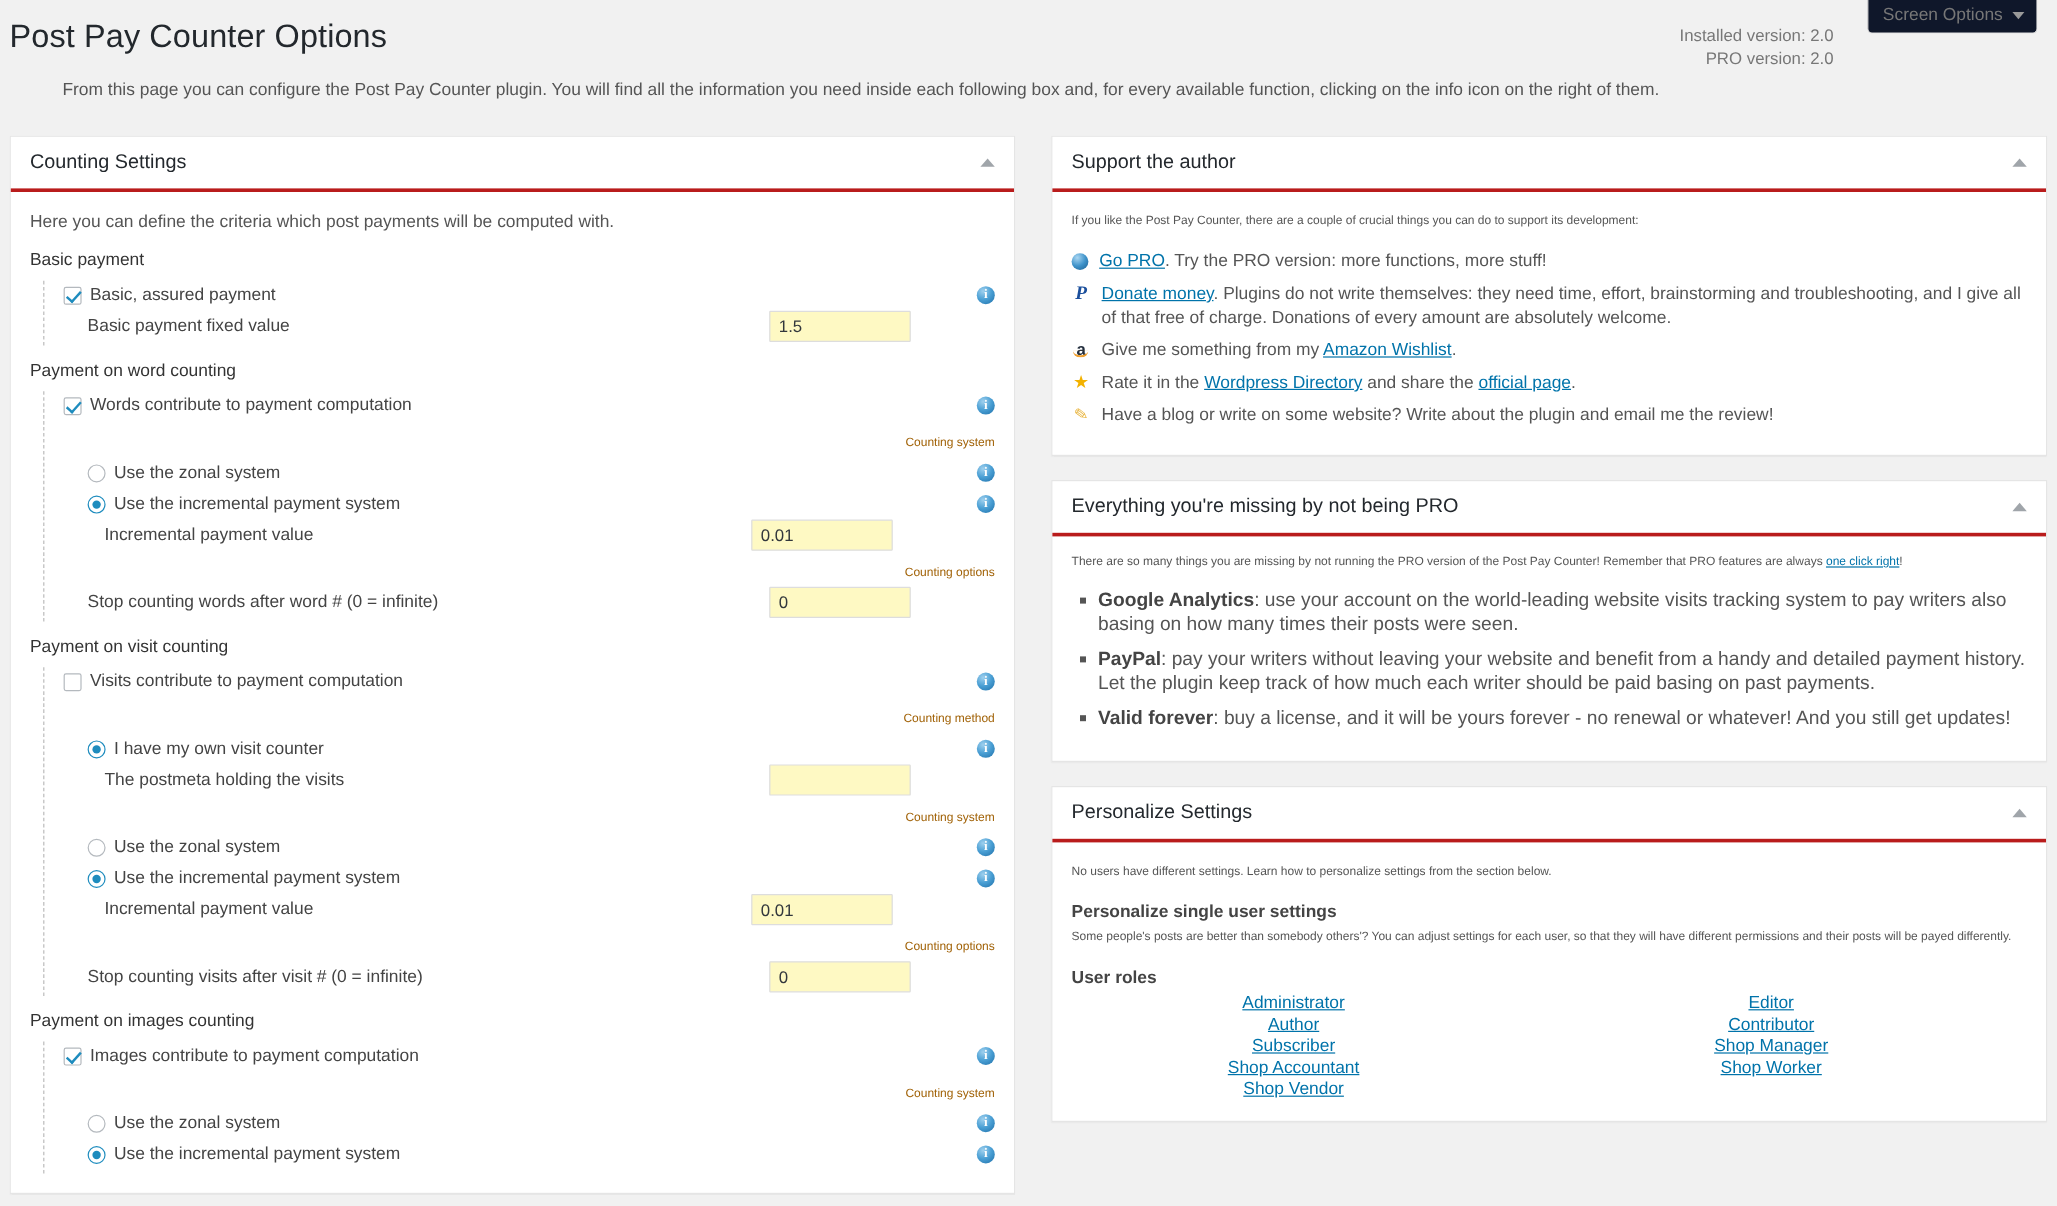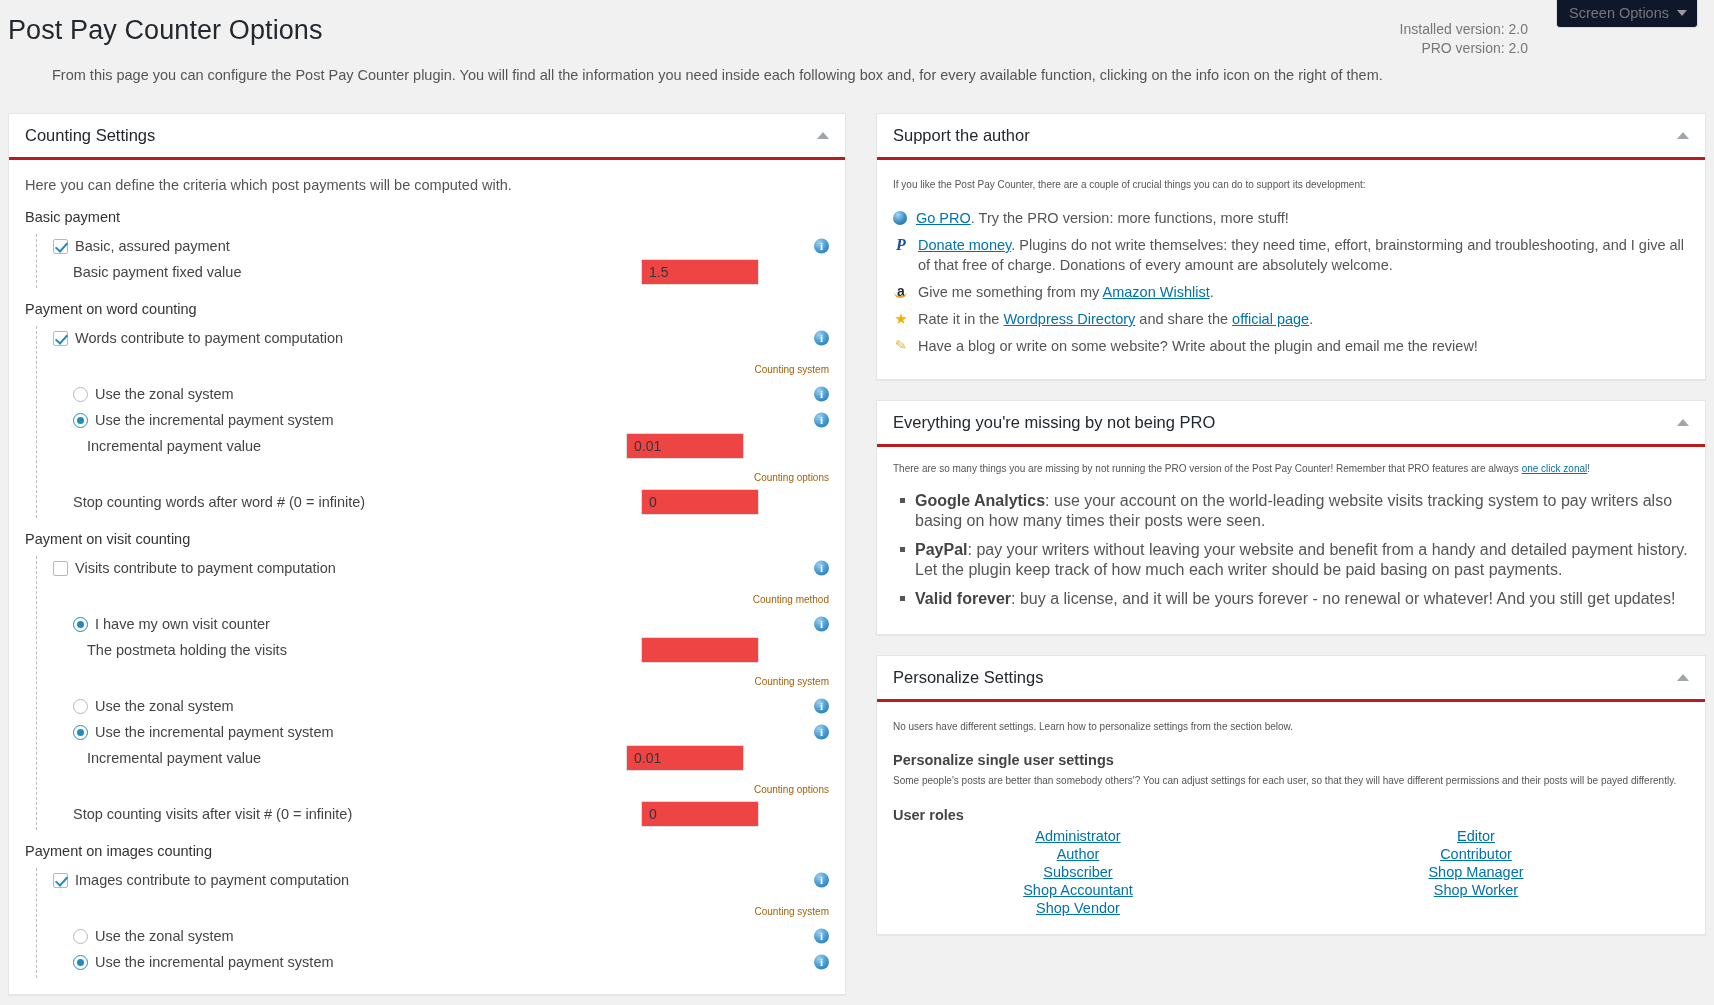--- a/index.html
+++ b/index.html
@@ -150,21 +150,21 @@
     width: 7px; height: 7px;
     border-radius: 50%;
     background: #1e8cbe;
   }
 
   
   .txt {
     position: absolute; right: 70px;
     width: 118px; height: 26px;
     border: 1px solid #ddd;
-    background: #ef4444;
+    background: #fef9c3;
     font-family: "Liberation Sans", sans-serif;
     font-size: 14px; color: #32373c;
     padding: 2px 7px;
     border-radius: 1px;
     outline: none;
   }
 
   
   .info-icon {
     position: absolute; right: 0; top: 50%;
@@ -398,21 +398,21 @@
         </ul>
       </div>
     </div>
 
     <div class="postbox">
       <div class="postbox-header">
         <span class="postbox-title">Everything you're missing by not being PRO</span>
         <span class="toggle-arrow"></span>
       </div>
       <div class="postbox-body">
-        <div class="rtext"><span>There are so many things you are missing by not running the PRO version of the Post Pay Counter! Remember that PRO features are always </span><a class="link">one click zonal</a><span>!</span></div>
+        <div class="rtext"><span>There are so many things you are missing by not running the PRO version of the Post Pay Counter! Remember that PRO features are always </span><a class="link">one click right</a><span>!</span></div>
         <ul class="pro-list">
           <li><span class="b">Google Analytics</span><span>: use your account on the world-leading website visits tracking system to pay writers also basing on how many times their posts were seen.</span></li>
           <li><span class="b">PayPal</span><span>: pay your writers without leaving your website and benefit from a handy and detailed payment history. Let the plugin keep track of how much each writer should be paid basing on past payments.</span></li>
           <li><span class="b">Valid forever</span><span>: buy a license, and it will be yours forever - no renewal or whatever! And you still get updates!</span></li>
         </ul>
       </div>
     </div>
 
     <div class="postbox">
       <div class="postbox-header">

